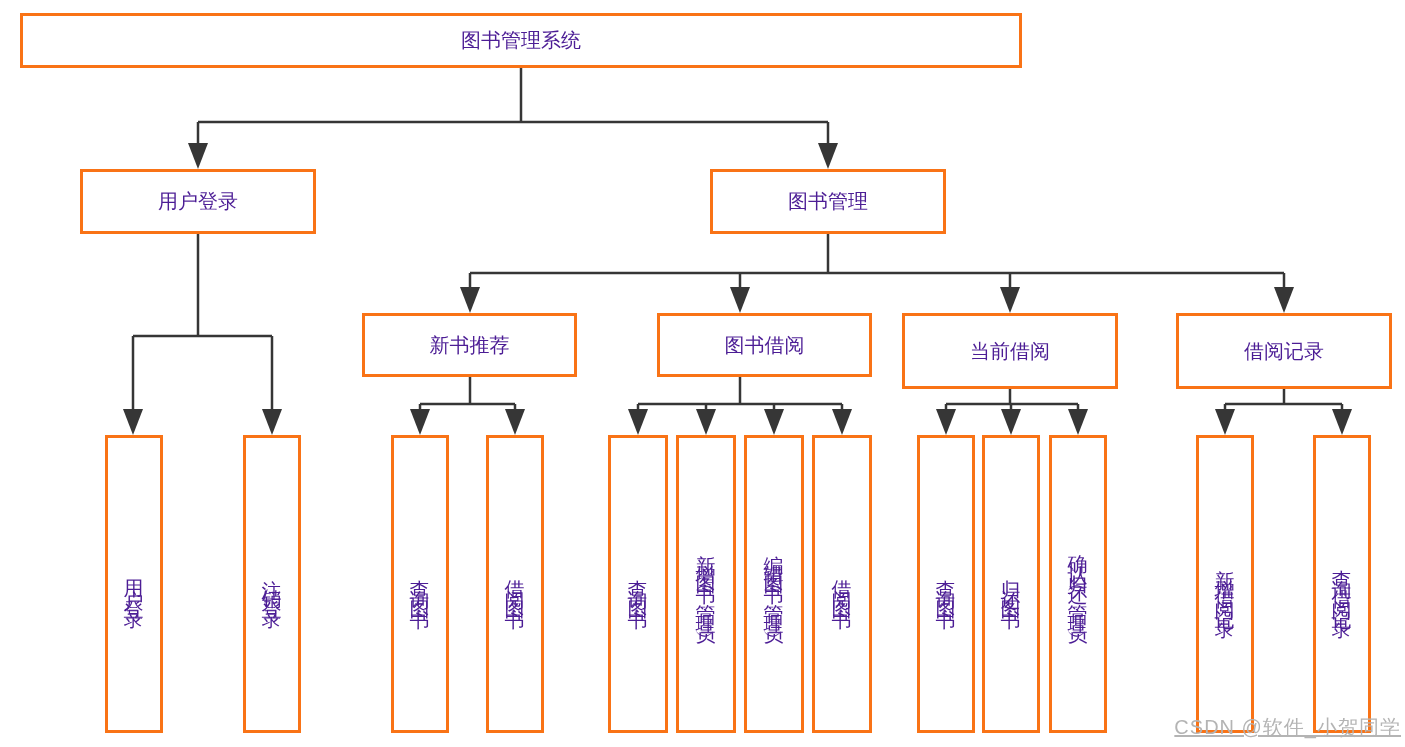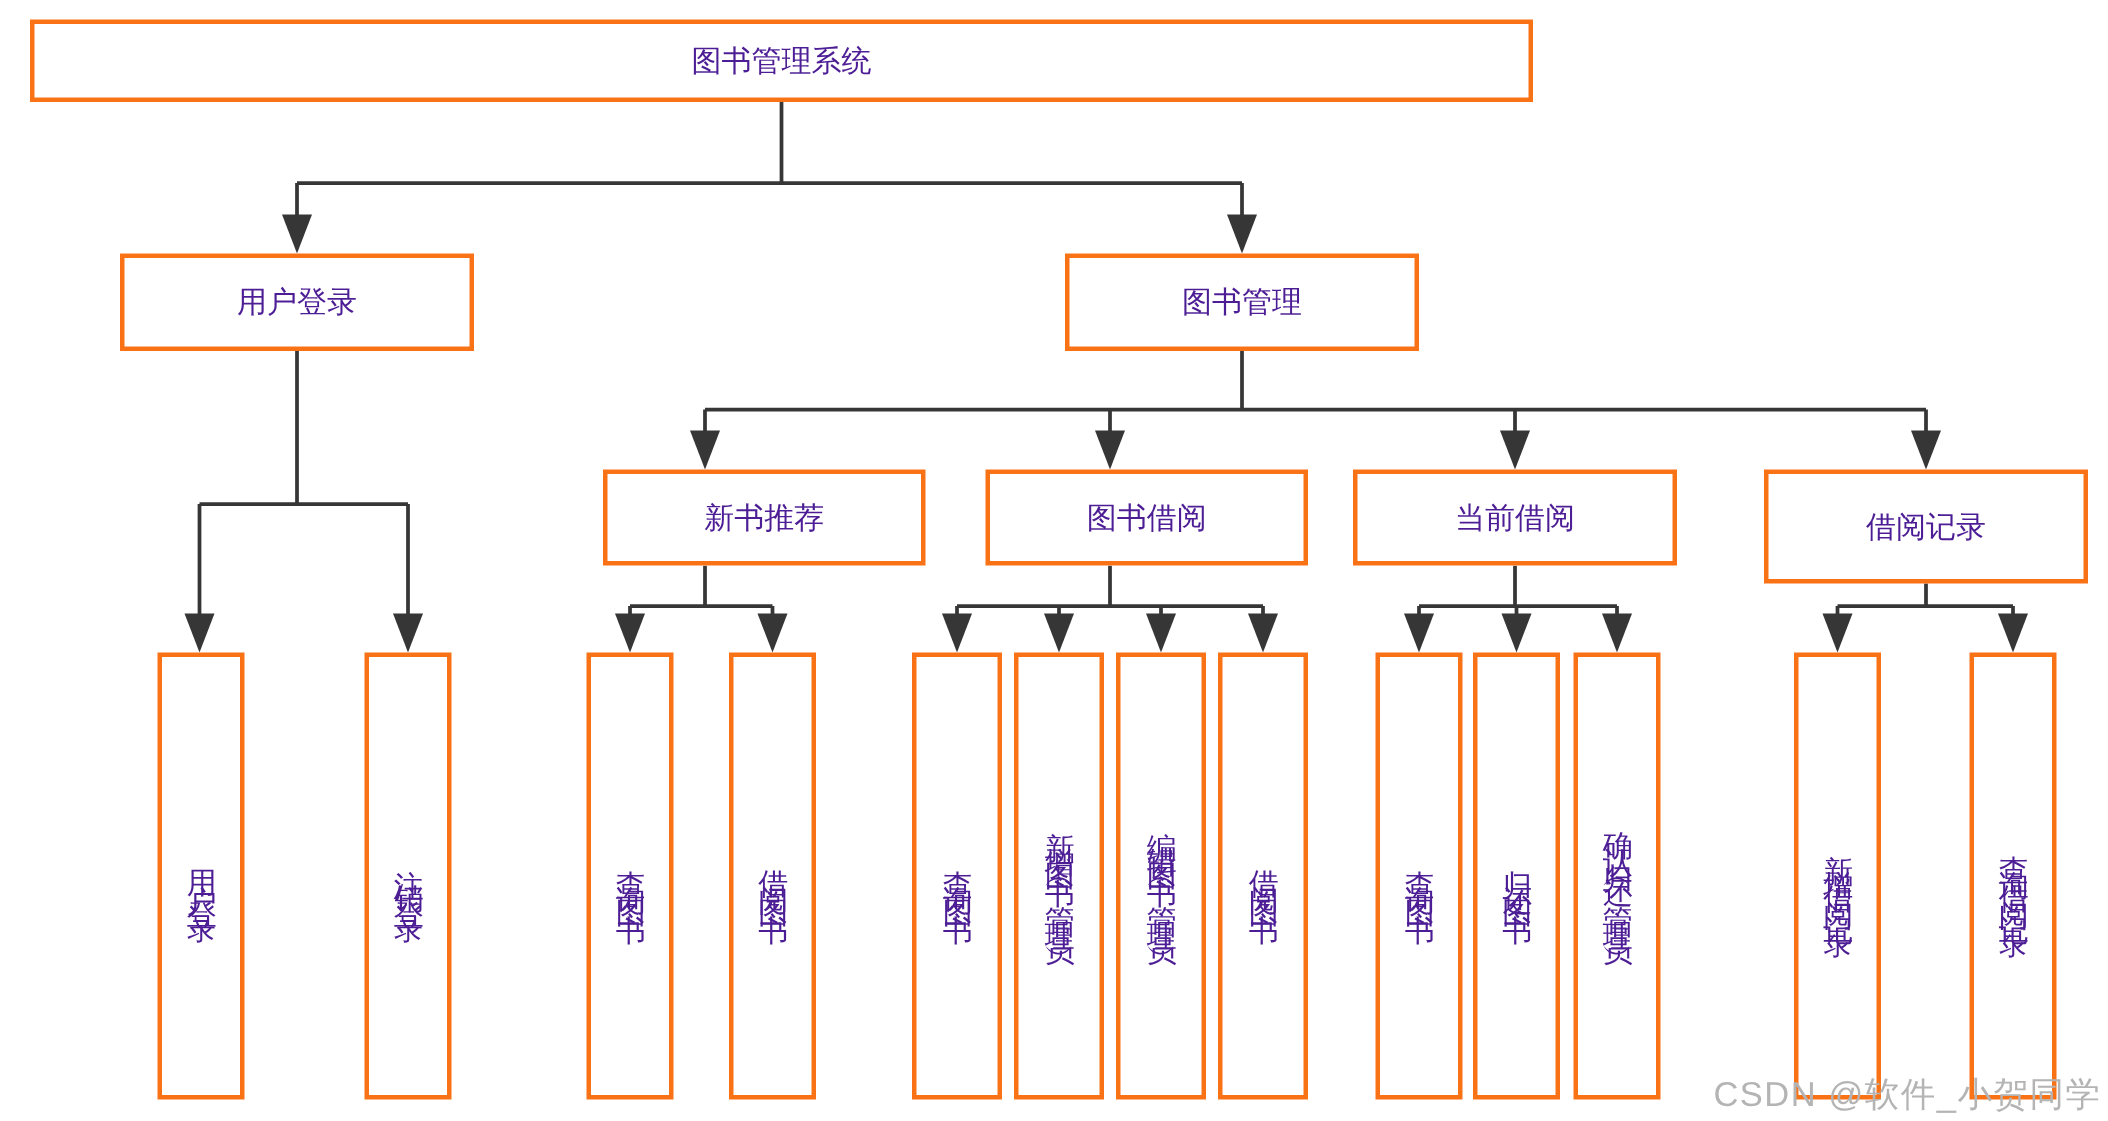--- a/index.html
+++ b/index.html
@@ -48,25 +48,26 @@
     writing-mode: vertical-rl;
     text-orientation: mixed;
     letter-spacing: 10px;
     line-height: 1;
     white-space: nowrap;
   }
   .watermark {
     position: absolute;
     right: 4px;
     top: 714px;
-    font-size: 23px;
+    font-size: 20px;
     color: #b4b4b4;
     letter-spacing: 1px;
     z-index: 10;
     white-space: nowrap;
+    text-decoration: underline;
   }
 </style>
 </head>
 <body>
 
 <div class="stage">
 
   <svg class="wires" width="1405" height="747" viewBox="0 0 1405 747" aria-hidden="true">
 
     <g>
@@ -147,27 +148,27 @@
     <span>图书管理系统</span>
   </div>
 
   <div class="node" style="left:80px; top:169px; width:236px; height:65px;">
     <span>用户登录</span>
   </div>
   <div class="node" style="left:710px; top:169px; width:236px; height:65px;">
     <span>图书管理</span>
   </div>
 
-  <div class="node" style="left:362px; top:313px; width:215px; height:64px;margin-left:40px;">
+  <div class="node" style="left:362px; top:313px; width:215px; height:64px;">
     <span>新书推荐</span>
   </div>
   <div class="node" style="left:633px; top:313px; width:215px; height:64px;margin-left:24px;">
     <span>图书借阅</span>
   </div>
-  <div class="node" style="left:902px; top:313px; width:216px; height:64px;">
+  <div class="node" style="left:902px; top:313px; width:216px; height:76px;">
     <span>当前借阅</span>
   </div>
   <div class="node" style="left:1176px; top:313px; width:216px; height:76px;">
     <span>借阅记录</span>
   </div>
 
   <div class="node" style="left:105px; top:435px; width:58px; height:298px;">
     <span class="vtext">用户登录</span>
   </div>
   <div class="node" style="left:243px; top:435px; width:58px; height:298px;">

